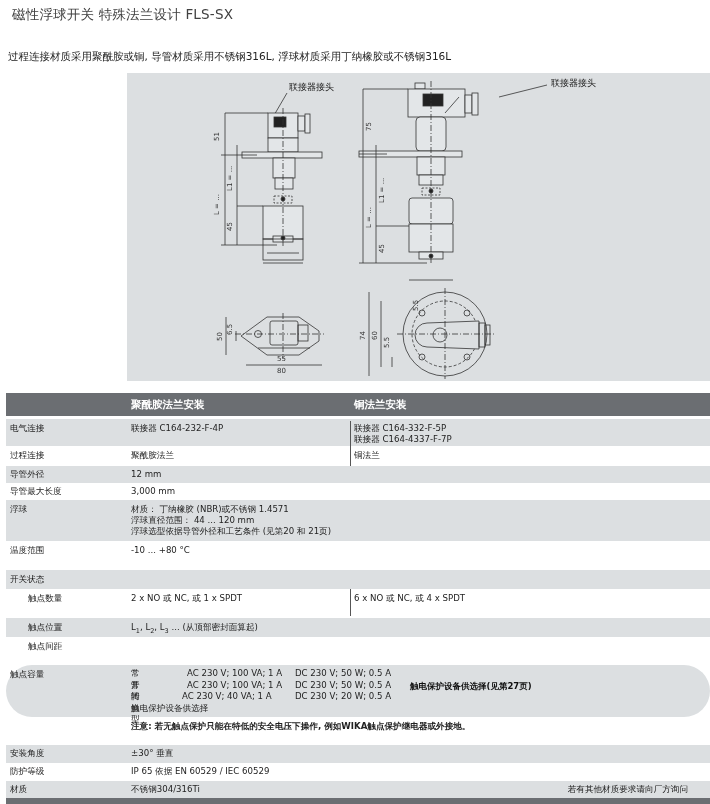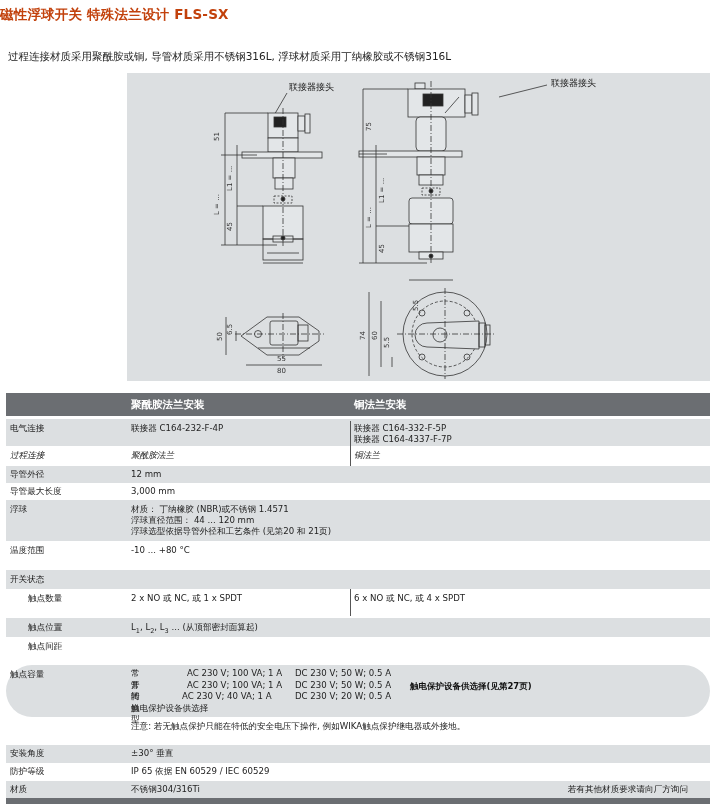--- a/index.html
+++ b/index.html
@@ -1,18 +1,18 @@
 <!DOCTYPE html>
 <html><head>
 <meta charset="utf-8">
 <style>
   html, body { margin: 0; padding: 0; background: #ffffff; }
   body { width: 710px; height: 804px; position: relative; overflow: hidden;
          font-family: "DejaVu Sans", "Liberation Sans", sans-serif; color: #222; }
-  .title { position: absolute; left: 0; top: 6px; font-size: 13.5px; font-weight: bold; color: #c2410c; letter-spacing: 0.2px; }
+  .title { position: absolute; left: 12px; top: 6px; font-size: 13.5px; font-weight: normal; color: #404040; letter-spacing: 0.2px; }
   .subtitle { position: absolute; left: 8px; top: 25px; font-size: 10.5px; color: #222; margin-top: 25px; }
   .panel { position: absolute; left: 127px; top: 73px; width: 583px; height: 308px; background: #dcdfe1; }
   .panel svg { position: absolute; left: 0; top: 0; }
   .callout { position: absolute; font-size: 9px; color: #222; }
 
   .tbl { position: absolute; left: 6px; top: 393px; width: 704px; }
   .hdr { position: absolute; left: 0; top: 0; width: 704px; height: 23px; background: #6b6e72; }
   .hdr span { position: absolute; top: 5px; font-size: 10.5px; font-weight: bold; color: #fff; }
   .row { position: absolute; left: 0; width: 704px; font-size: 8.6px; color: #222; }
   .row.g { background: #dcdfe1; }
@@ -159,21 +159,21 @@
   <div class="hdr">
     <span style="left:125px;">聚酰胺法兰安装</span>
     <span style="left:348px;">铜法兰安装</span>
   </div>
 
   <div class="row g" style="top:26px;height:27px;">
     <span class="lbl">电气连接</span>
     <span class="v1">联接器 C164-232-F-4P</span>
     <span class="v2"><span>联接器 C164-332-F-5P</span><br><span>联接器 C164-4337-F-7P</span></span>
   </div>
-  <div class="row" style="top:53px;height:32px;font-style:italic;">
+  <div class="row" style="top:53px;height:32px;">
     <span class="lbl">过程连接</span>
     <span class="v1">聚酰胺法兰</span>
     <span class="v2">铜法兰</span>
   </div>
   <div class="vdiv" style="top:28px;height:45px;"></div>
 
   <div class="row g" style="top:73px;height:17px;">
     <span class="lbl" style="top:3px">导管外径</span>
     <span class="v1" style="top:3px">12 mm</span>
   </div>
@@ -223,21 +223,21 @@
           <span class="c0">转换型</span>
           <span class="c1">AC 230 V; 40 VA; 1 A</span>
           <span class="c2">DC 230 V; 20 W; 0.5 A</span>
         </div>
       <div class="r">
           <span class="c0" style="white-space:nowrap">触电保护设备供选择</span>
         </div>
     </div>
     <span class="warn">触电保护设备供选择(见第27页)</span>
   </div>
-  <div class="row" style="top:324px;height:40px;">
+  <div class="row" style="top:324px;height:40px;font-weight:bold;">
     <span class="v1">注意: 若无触点保护只能在特低的安全电压下操作, 例如WIKA触点保护继电器或外接地。</span>
   </div>
   <div class="row g" style="top:352px;height:18px;">
     <span class="lbl" style="top:3px">安装角度</span>
     <span class="v1" style="top:3px">±30° 垂直</span>
   </div>
   <div class="row" style="top:370px;height:18px;">
     <span class="lbl" style="top:3px">防护等级</span>
     <span class="v1" style="top:3px">IP 65 依据 EN 60529 / IEC 60529</span>
   </div>

